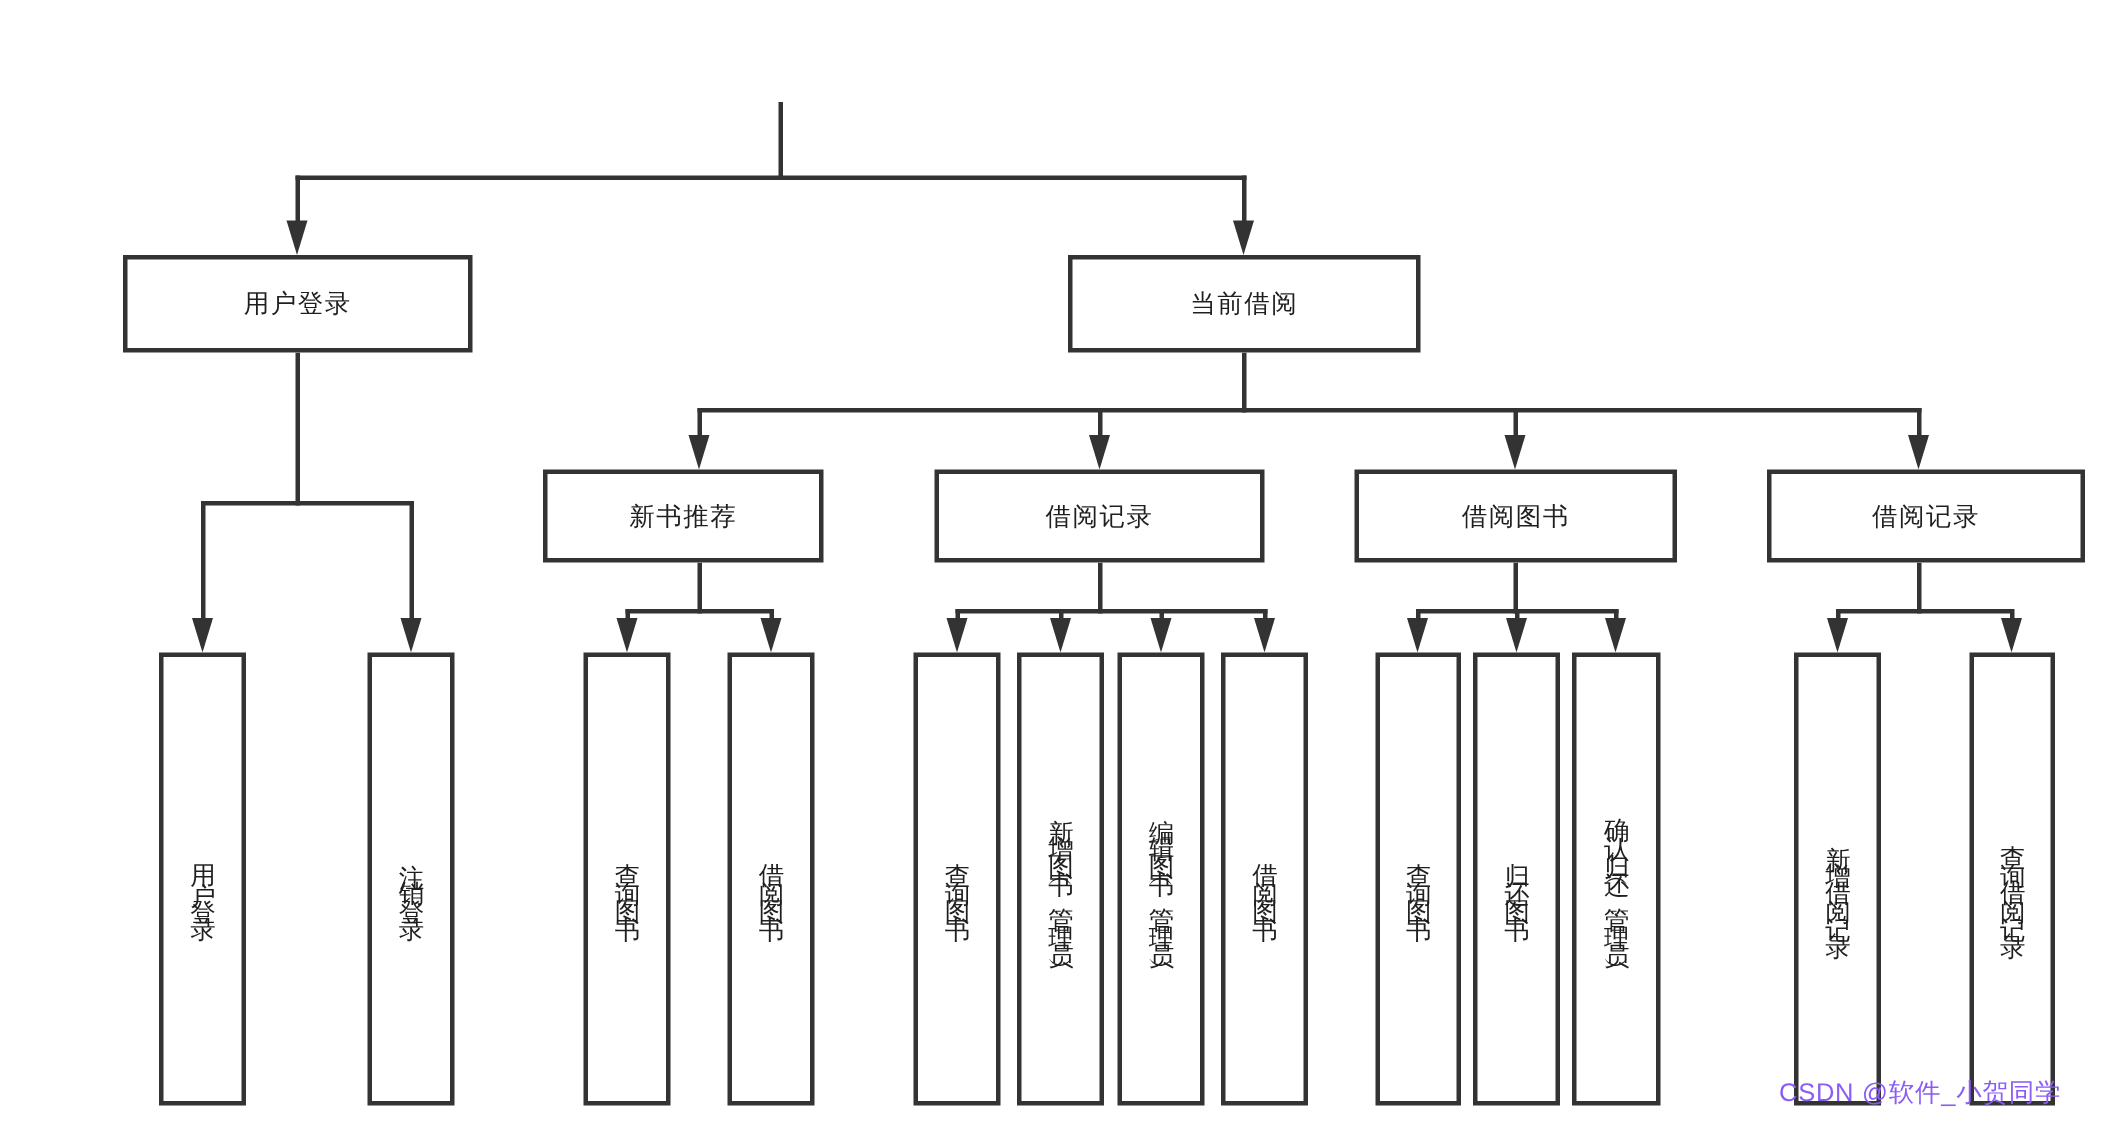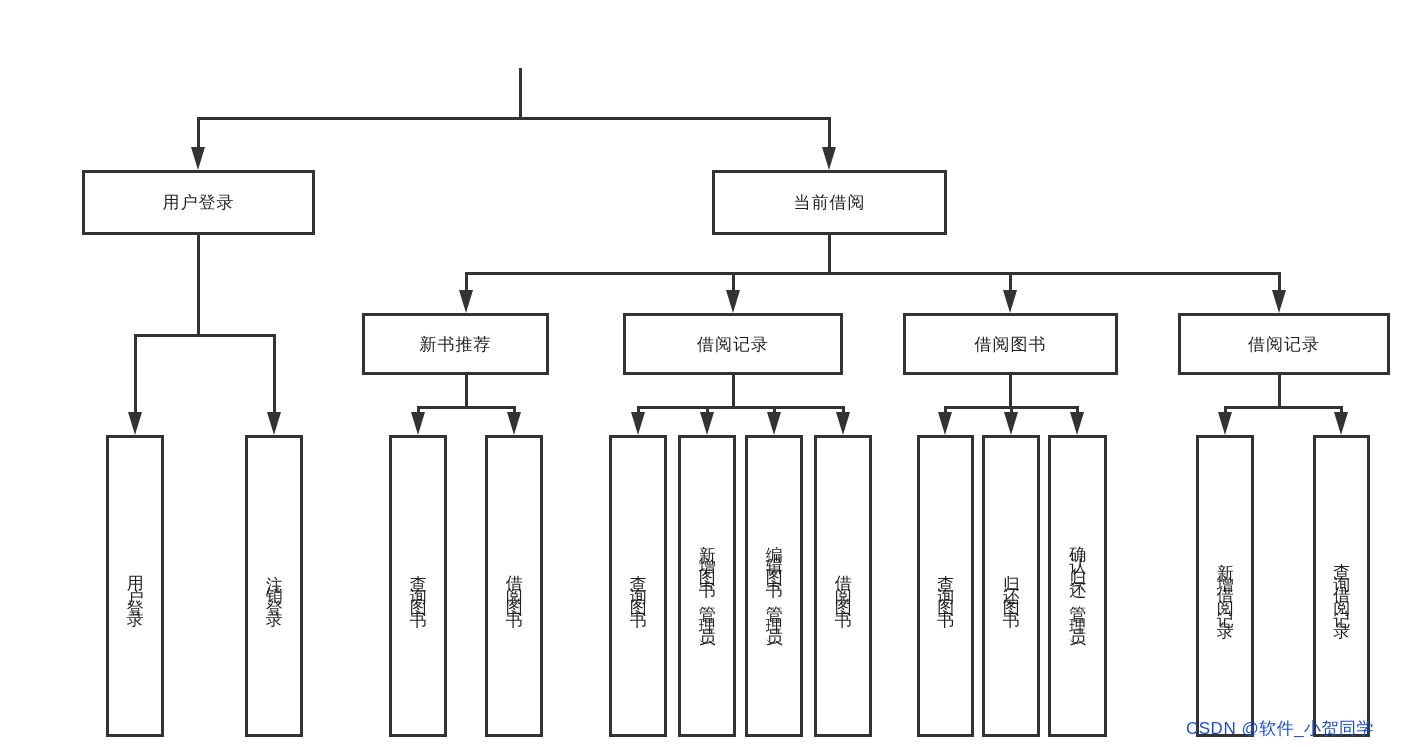--- a/index.html
+++ b/index.html
@@ -25,21 +25,21 @@
   }
   .hline { position:absolute; height:3px; background:#333333; z-index:1; }
   .vline { position:absolute; width:3px;  background:#333333; z-index:1; }
   .arrow {
     position:absolute; width:0; height:0; z-index:1;
     border-left:7px solid transparent; border-right:7px solid transparent;
     border-top:23px solid #333333;
   }
   #watermark {
     position:absolute; left:1186px; top:717px; z-index:3;
-    font-size:17px; color:#1d4ed8; letter-spacing:0.5px; white-space:nowrap;
+    font-size:17px; color:#8b5cf6; letter-spacing:0.5px; white-space:nowrap;
   }
 </style>
 </head>
 <body>
 
 <div id="canvas">
 
 
   <div class="vline" style="left:519px; top:68px;  height:50px;"></div>
   <div class="hline" style="left:197px; top:117px; width:634px;"></div>

